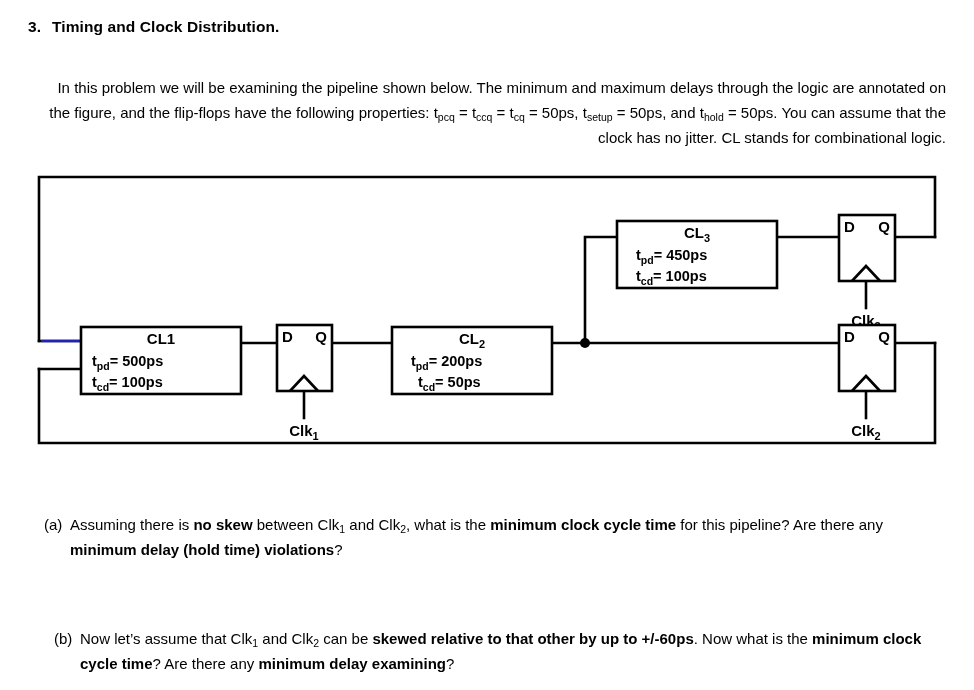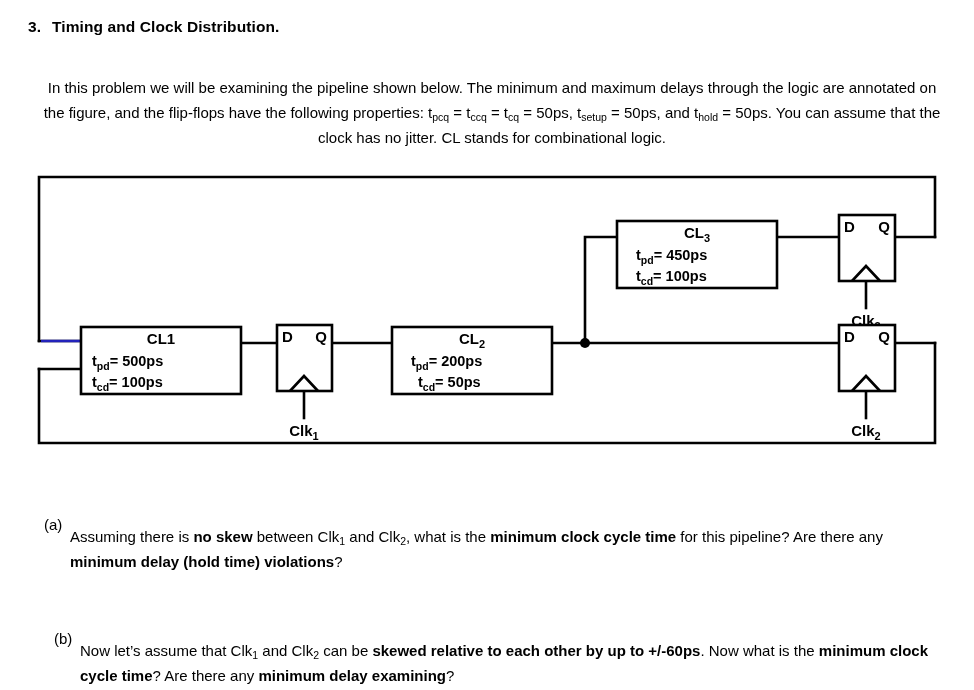--- a/index.html
+++ b/index.html
@@ -20,35 +20,35 @@
     font-size:15.5px;font-weight:bold;
     letter-spacing:.1px;
     white-space:nowrap;
   }
   .problem-head .num{display:inline-block;width:24px;}
 
   
   .intro{
     position:absolute;left:38px;top:60px;width:908px;
     font-size:15px;line-height:25px;
-    text-align:center;
+    text-align:right;
   }
   sub{font-size:.70em;line-height:0;vertical-align:baseline;position:relative;top:.30em;}
 
   
   .figure{position:absolute;left:0;top:160px;width:974px;height:320px;}
   .figure svg{display:block;}
 
   
   .part{
     position:absolute;
     font-size:15px;line-height:25px;
   }
   .part .tag{position:absolute;left:0;top:0;width:26px;}
-  .part .body{display:block;margin-left:26px;margin-top:12px;}
+  .part .body{display:block;margin-left:26px;}
   .part b{font-weight:bold;}
 
   #part-a{left:44px;top:512px;width:906px;}
   #part-b{left:54px;top:626px;width:896px;}
 </style>
 </head>
 <body>
 
 <div class="page">
 
@@ -169,16 +169,16 @@
     </svg>
   </div>
 
   <div class="part" id="part-a">
     <span class="tag">(a)</span>
     <span class="body">Assuming there is <b>no skew</b> between Clk<sub>1</sub> and Clk<sub>2</sub>, what is the <b>minimum clock cycle time</b> for this pipeline? Are there any <b>minimum delay (hold time) violations</b>?</span>
   </div>
 
   <div class="part" id="part-b">
     <span class="tag">(b)</span>
-    <span class="body">Now let’s assume that Clk<sub>1</sub> and Clk<sub>2</sub> can be <b>skewed relative to each other by up to +/-60ps</b>. Now what is the <b>minimum clock cycle time</b>? Are there any <b>minimum delay examining</b>?</span>
+    <span class="body">Now let’s assume that Clk<sub>1</sub> and Clk<sub>2</sub> can be <b>skewed relative to that other by up to +/-60ps</b>. Now what is the <b>minimum clock cycle time</b>? Are there any <b>minimum delay examining</b>?</span>
   </div>
 
 </div>
 
 </body></html>

